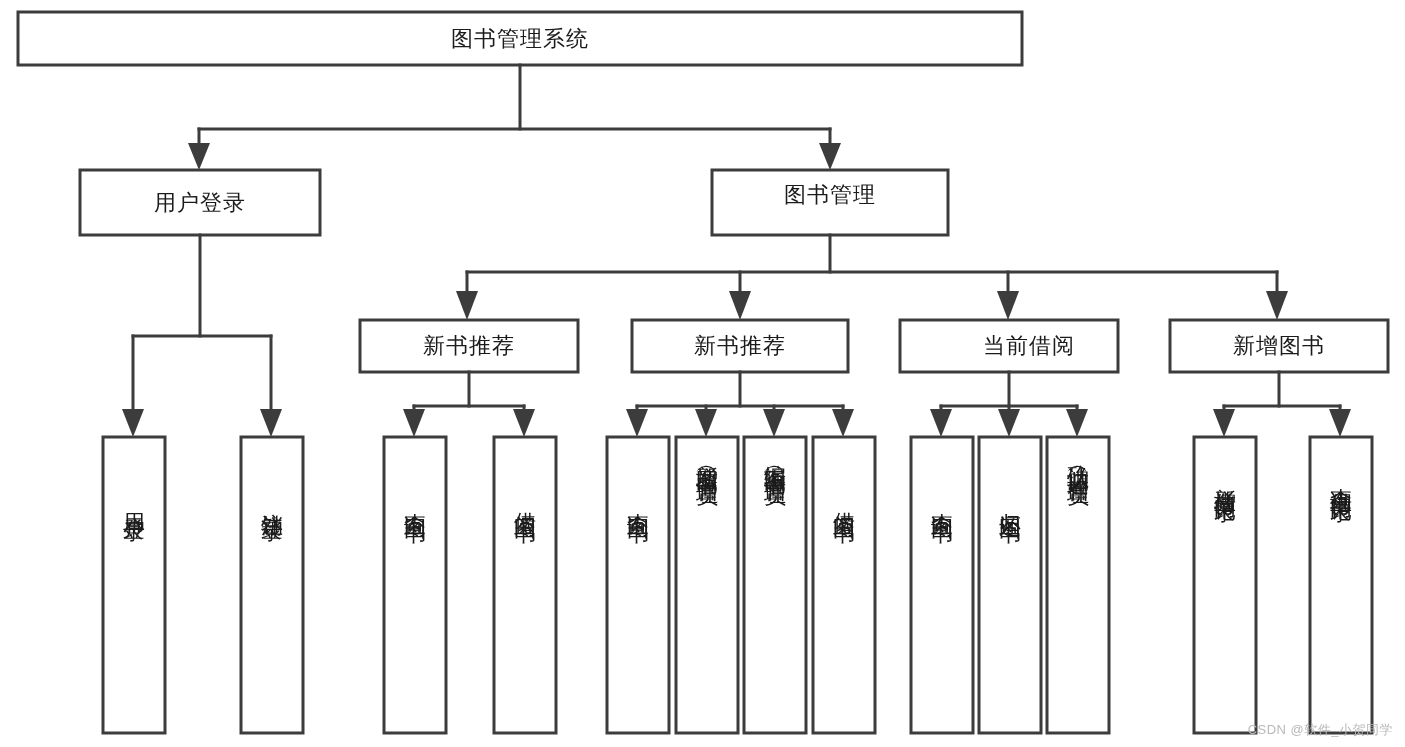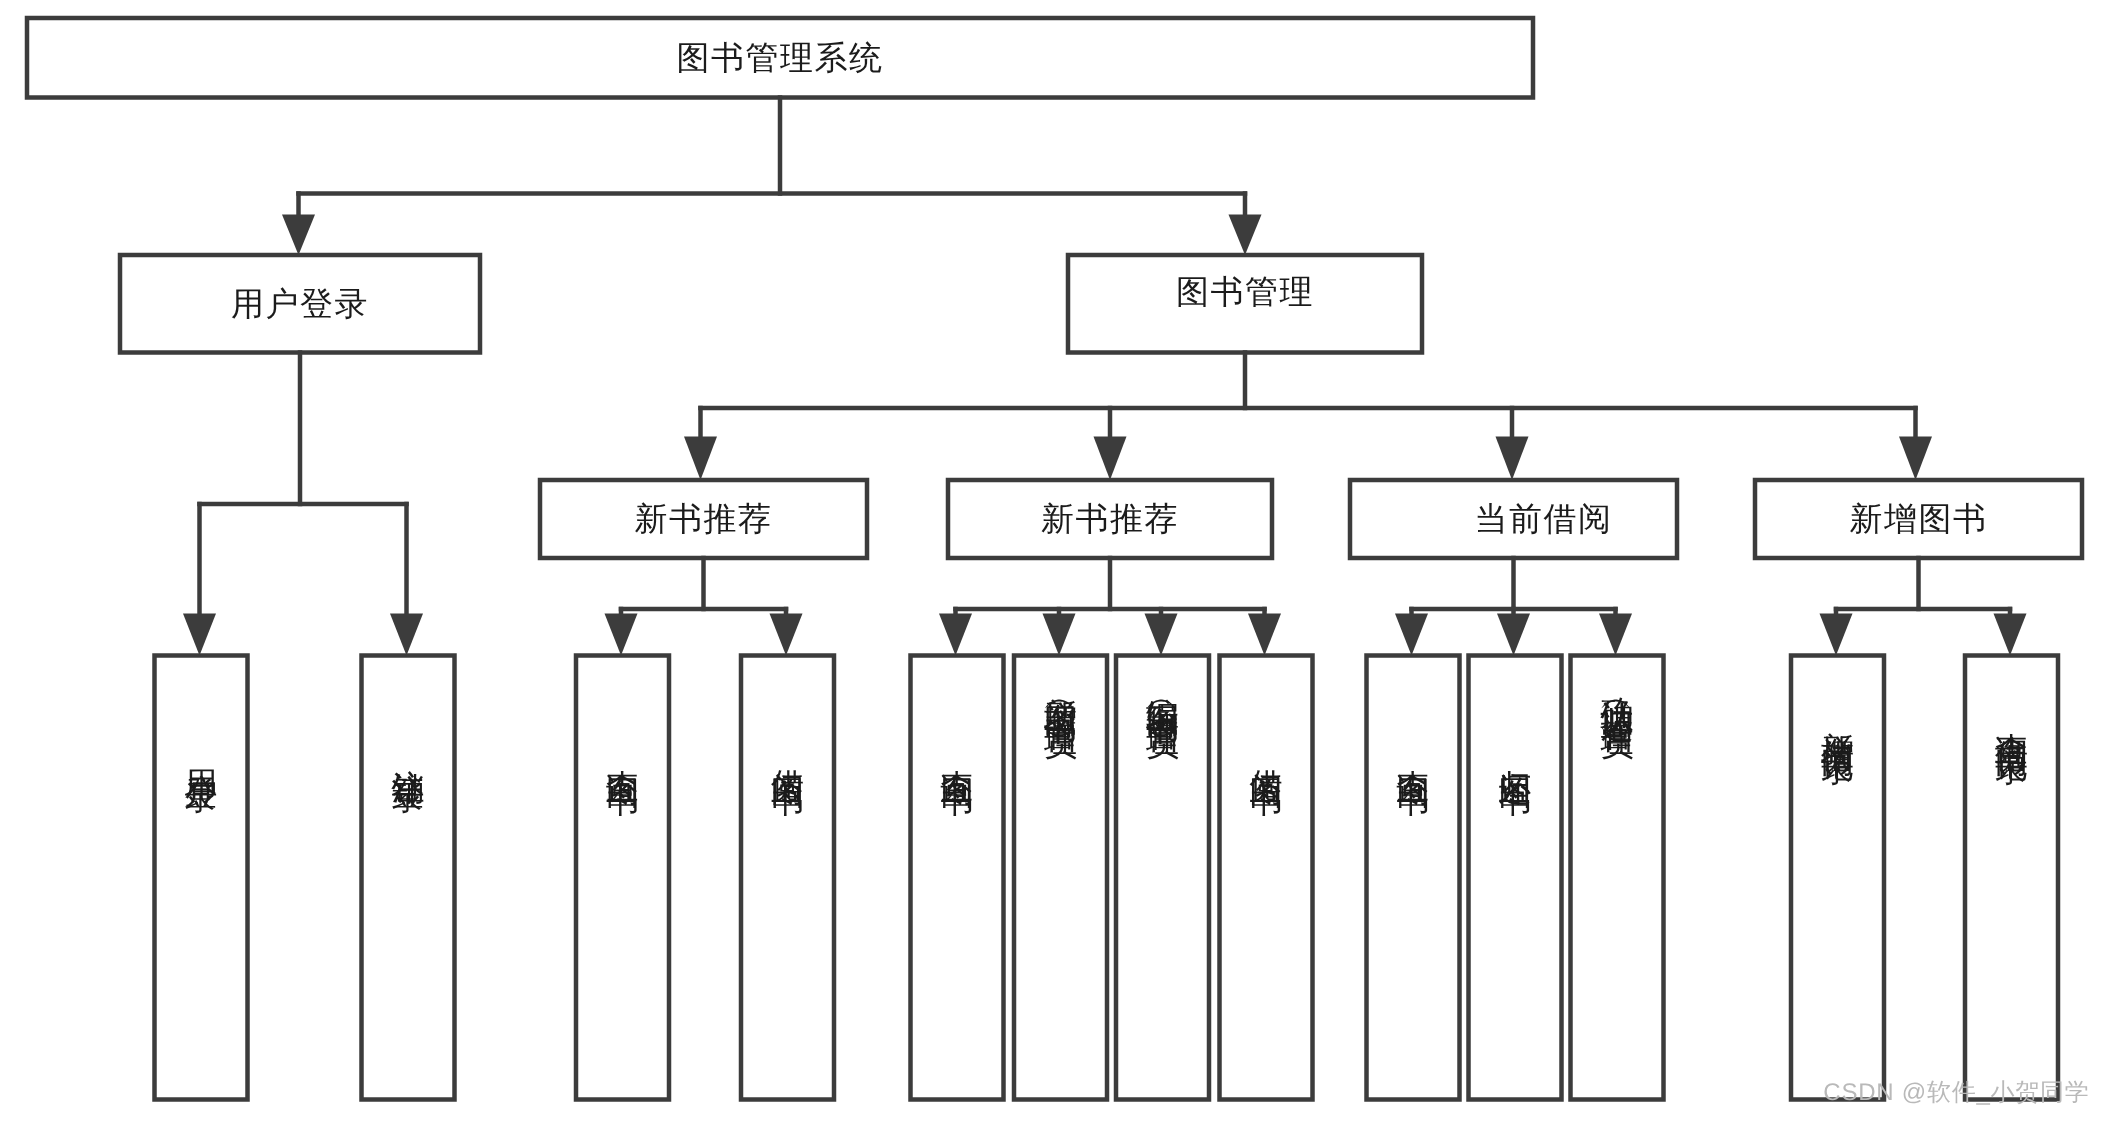--- a/index.html
+++ b/index.html
@@ -71,21 +71,21 @@
     font-size: 22px;
     color: #1b1b1b;
     letter-spacing: 1px;
     white-space: nowrap;
   }
   .watermark {
     position: absolute;
     right: 12px;
     bottom: 8px;
     font-family: "Liberation Sans", "DejaVu Sans", sans-serif;
-    font-size: 16px;
+    font-size: 13px;
     color: #b9b9b9;
     letter-spacing: 0.5px;
     white-space: nowrap;
     pointer-events: none;
   }
 </style>
 </head>
 <body>
 
 <div id="diagram-root">

